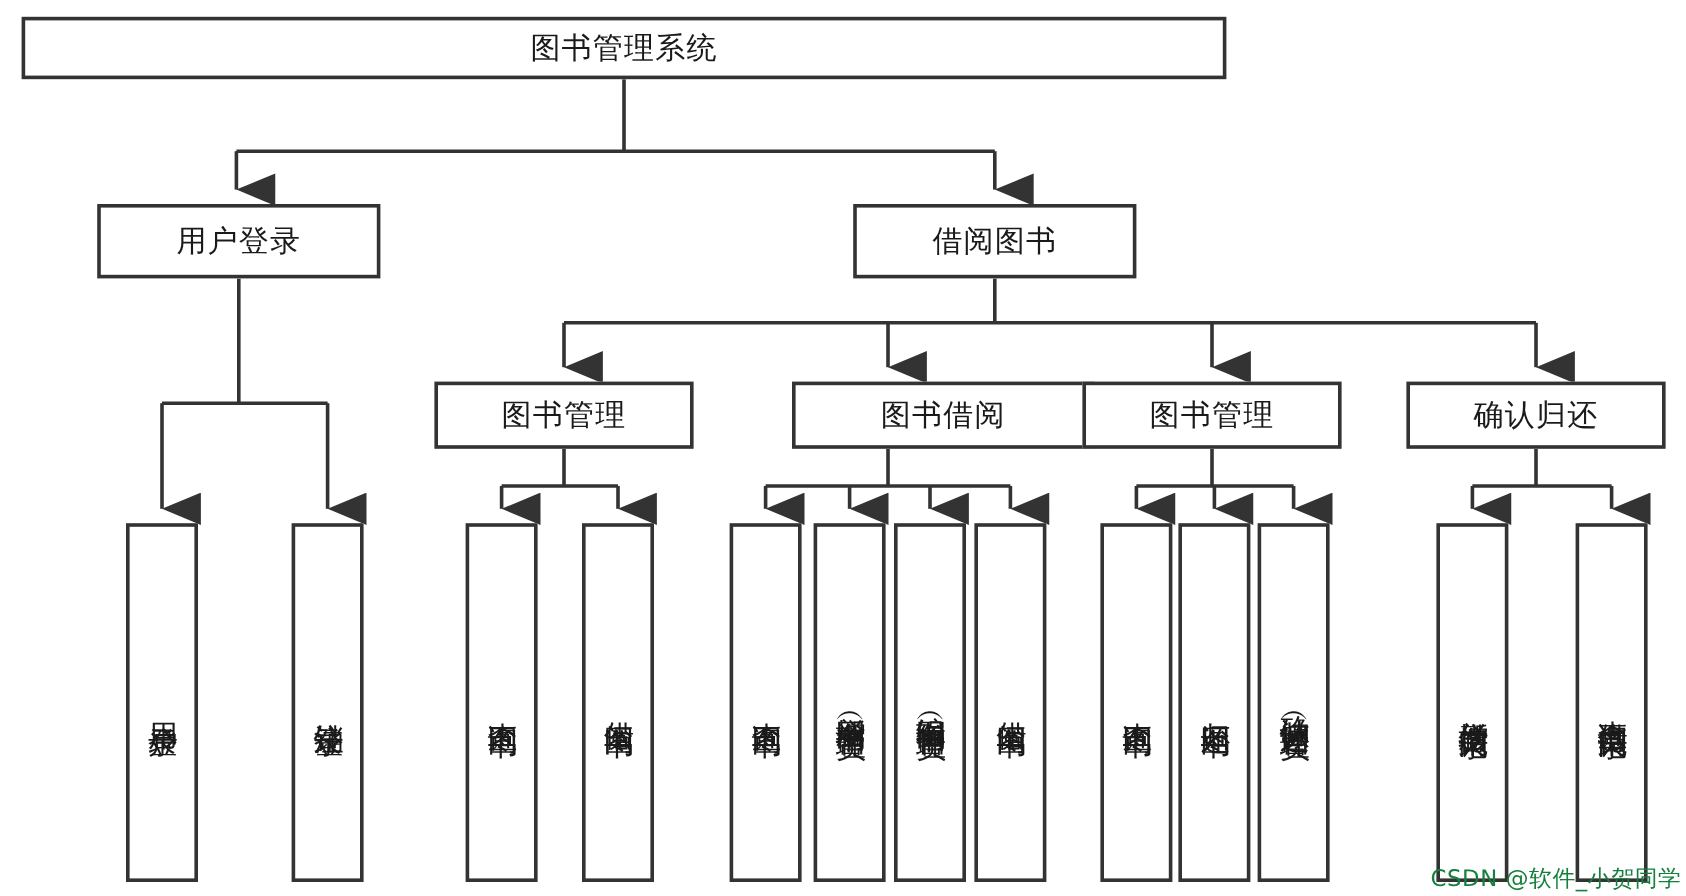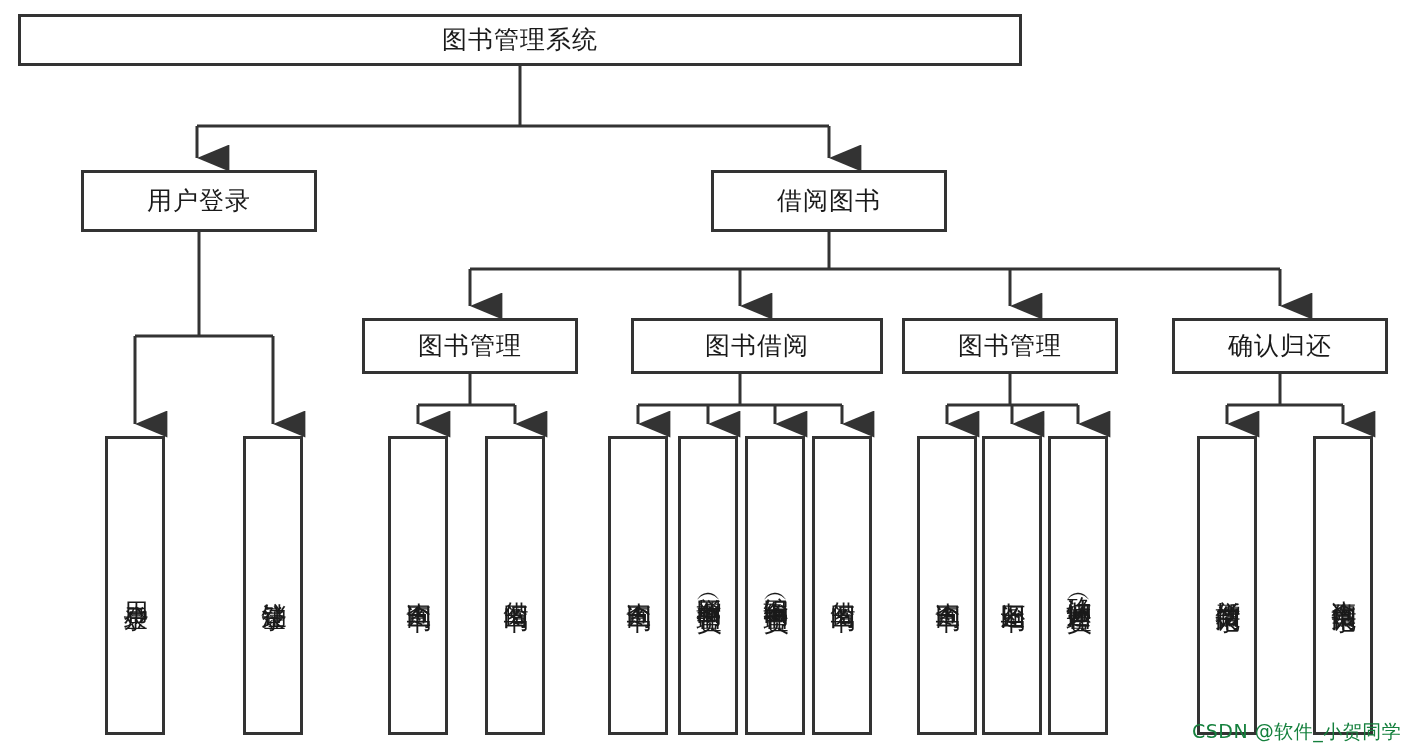--- a/index.html
+++ b/index.html
@@ -139,21 +139,21 @@
       <path class="edge-arrow" d="M 1343 405 L 1343 424"></path>
     </g>
   </svg>
 
   <div class="node horiz" id="node-root" style="left: 18px; top: 14px; width: 1004px; height: 52px;">图书管理系统</div>
 
   <div class="node horiz" id="node-l2-0" style="left: 81px; top: 170px; width: 236px; height: 62px;">用户登录</div>
   <div class="node horiz" id="node-l2-1" style="left: 711px; top: 170px; width: 236px; height: 62px;">借阅图书</div>
 
   <div class="node horiz" id="node-l3-0" style="left: 362px; top: 318px; width: 216px; height: 56px;">图书管理</div>
-  <div class="node horiz" id="node-l3-1" style="left: 631px; top: 318px; width: 252px; height: 56px;">图书借阅</div>
+  <div class="node horiz" id="node-l3-1" style="left: 660px; top: 318px; width: 252px; height: 56px;">图书借阅</div>
   <div class="node horiz" id="node-l3-2" style="left: 902px; top: 318px; width: 216px; height: 56px;">图书管理</div>
   <div class="node horiz" id="node-l3-3" style="left: 1172px; top: 318px; width: 216px; height: 56px;">确认归还</div>
 
   <div class="node vert" id="node-leaf-0" style="left: 105px; top: 436px; width: 60px; height: 299px;">
       <span class="vtext">用户登录</span>
     </div>
   <div class="node vert" id="node-leaf-1" style="left: 243px; top: 436px; width: 60px; height: 299px;">
       <span class="vtext">注销登录</span>
     </div>
   <div class="node vert" id="node-leaf-2" style="left: 388px; top: 436px; width: 60px; height: 299px;">

